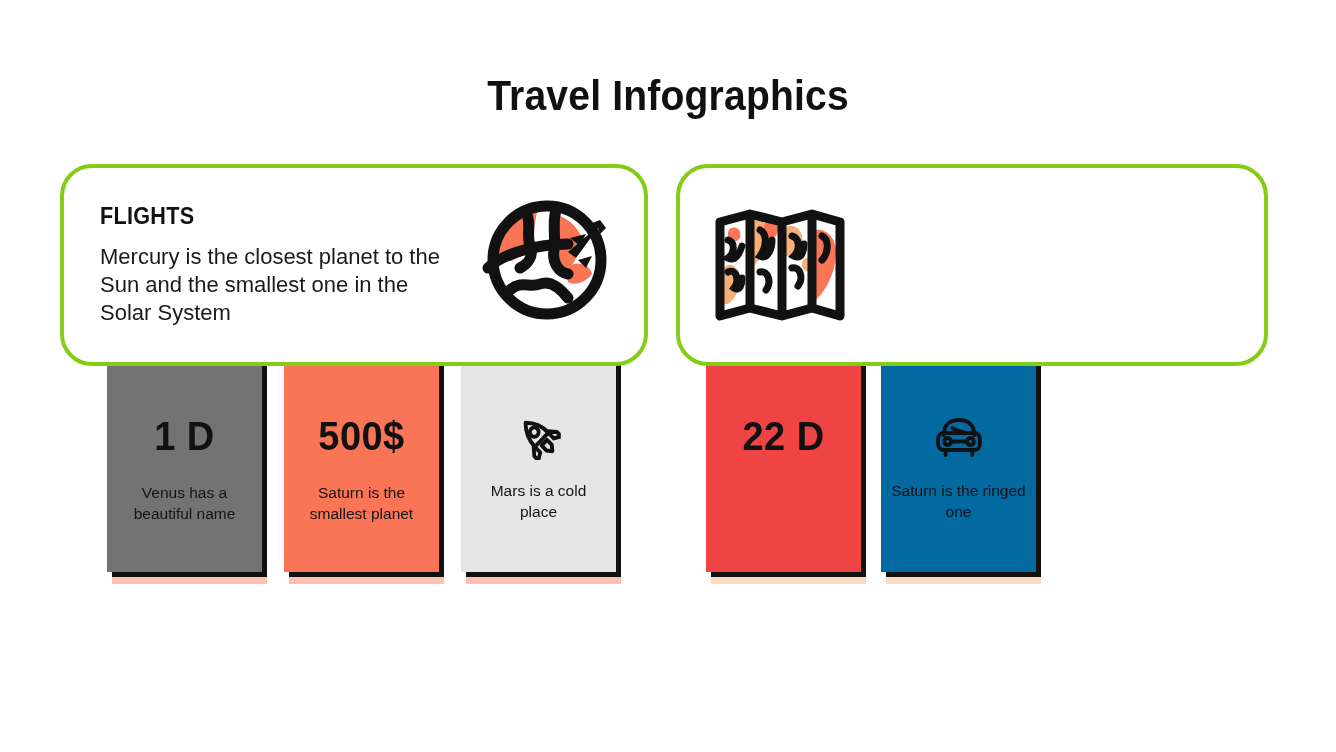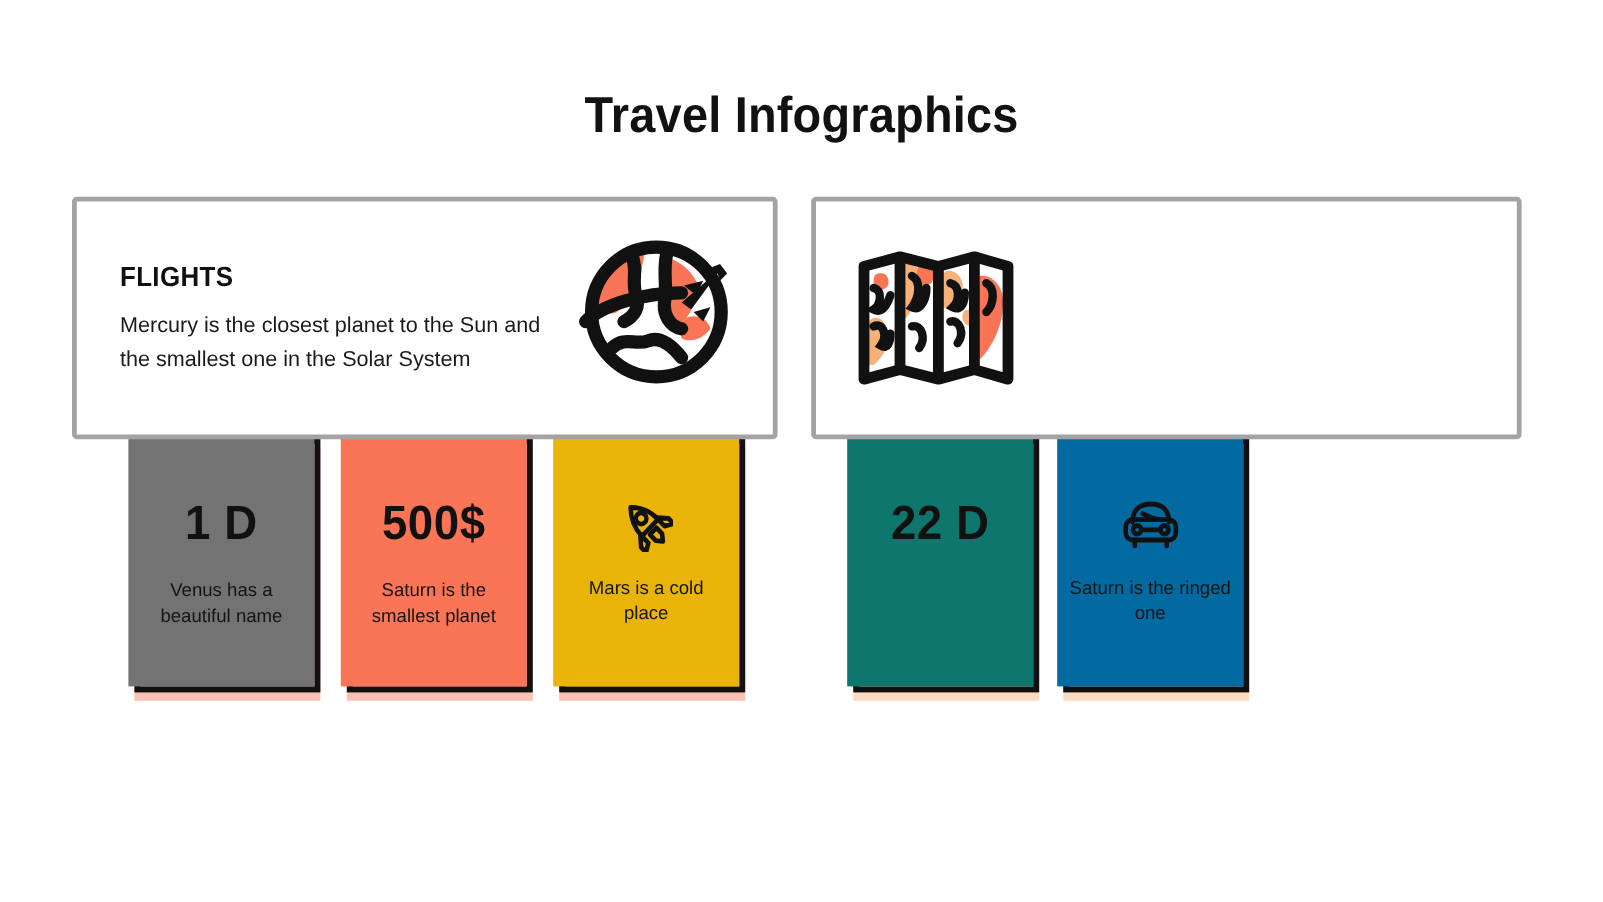--- a/index.html
+++ b/index.html
@@ -44,22 +44,22 @@
   }
   .column.left  { left: 60px;  width: 588px; }
   .column.right { left: 676px; width: 592px; }
 
   
   .card {
     position: relative;
     height: 202px;
     box-sizing: border-box;
     background: #ffffff;
-    border: 4px solid #a3a3a3;
-    border-radius: 4px;
+    border: 4px solid #84cc16;
+    border-radius: 32px;
     z-index: 3;
     display: flex;
     align-items: center;
     padding: 0 30px;
   }
   .card-body {
     flex: 1 1 auto;
     min-width: 0;
   }
   .card.left-card .card-body  { text-align: left;  padding-left: 6px; }
@@ -71,21 +71,21 @@
     font-size: 23px;
     letter-spacing: 0.3px;
     color: #111111;
     margin-bottom: 13px;
     transform: scaleX(0.94);
   }
   .card.left-card  .card-heading { transform-origin: left center; }
   .card.right-card .card-heading { transform-origin: right center; }
 
   .card-text {
-    font-size: 18px;
+    font-size: 22px;
     line-height: 28px;
     color: #1a1a1a;
   }
 
   .card-icon {
     flex: 0 0 auto;
     width: 150px;
     display: flex;
     align-items: center;
     justify-content: center;
@@ -215,21 +215,21 @@
         <div class="stat-frame"></div>
         <div class="stat-fill" style="background:#F97556">
           <div class="stat-value">500$</div>
           <div class="stat-caption">Saturn is the smallest planet</div>
         </div>
       </div>
 
       <div class="stat">
         <div class="stat-shadow" style="background:#F97556"></div>
         <div class="stat-frame"></div>
-        <div class="stat-fill" style="background:#eab308">
+        <div class="stat-fill" style="background:#e5e5e5">
           <div class="stat-value icon-value">
             <svg width="46" height="46" viewBox="0 0 46 46" aria-hidden="true">
               <g transform="rotate(-45 23 23)">
                 <path d="M23 3 C30 10 33 19 33 27 L13 27 C13 19 16 10 23 3 Z" fill="none" stroke="#111111" stroke-width="4" stroke-linejoin="round"></path>
                 <circle cx="23" cy="16" r="4.6" fill="none" stroke="#111111" stroke-width="4"></circle>
                 <path d="M13 25 L6 33 L6 39 L13 35 Z" fill="none" stroke="#111111" stroke-width="4" stroke-linejoin="round"></path>
                 <path d="M33 25 L40 33 L40 39 L33 35 Z" fill="none" stroke="#111111" stroke-width="4" stroke-linejoin="round"></path>
                 <path d="M19 31 L19 38 L23 43 L27 38 L27 31 Z" fill="none" stroke="#111111" stroke-width="4" stroke-linejoin="round"></path>
               </g>
             </svg>
@@ -276,21 +276,21 @@
           </g>
         </svg>
       </div>
     </div>
 
     <div class="stats">
 
       <div class="stat">
         <div class="stat-shadow" style="background:#F7B077"></div>
         <div class="stat-frame"></div>
-        <div class="stat-fill" style="background:#0f766e">
+        <div class="stat-fill" style="background:#ef4444">
           <div class="stat-value">22 D</div>
         </div>
       </div>
 
 
       <div class="stat">
         <div class="stat-shadow" style="background:#F7B077"></div>
         <div class="stat-frame"></div>
         <div class="stat-fill" style="background:#0369a1">
           <div class="stat-value icon-value">

